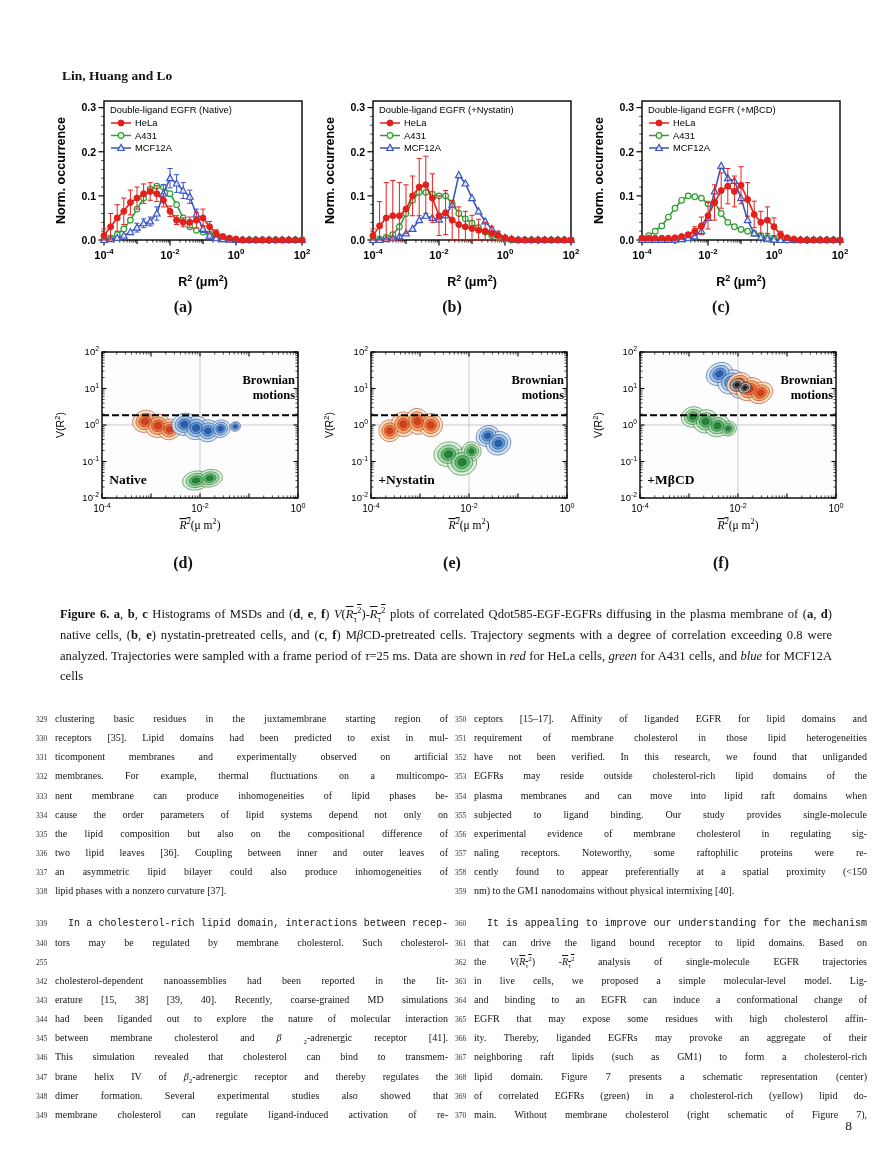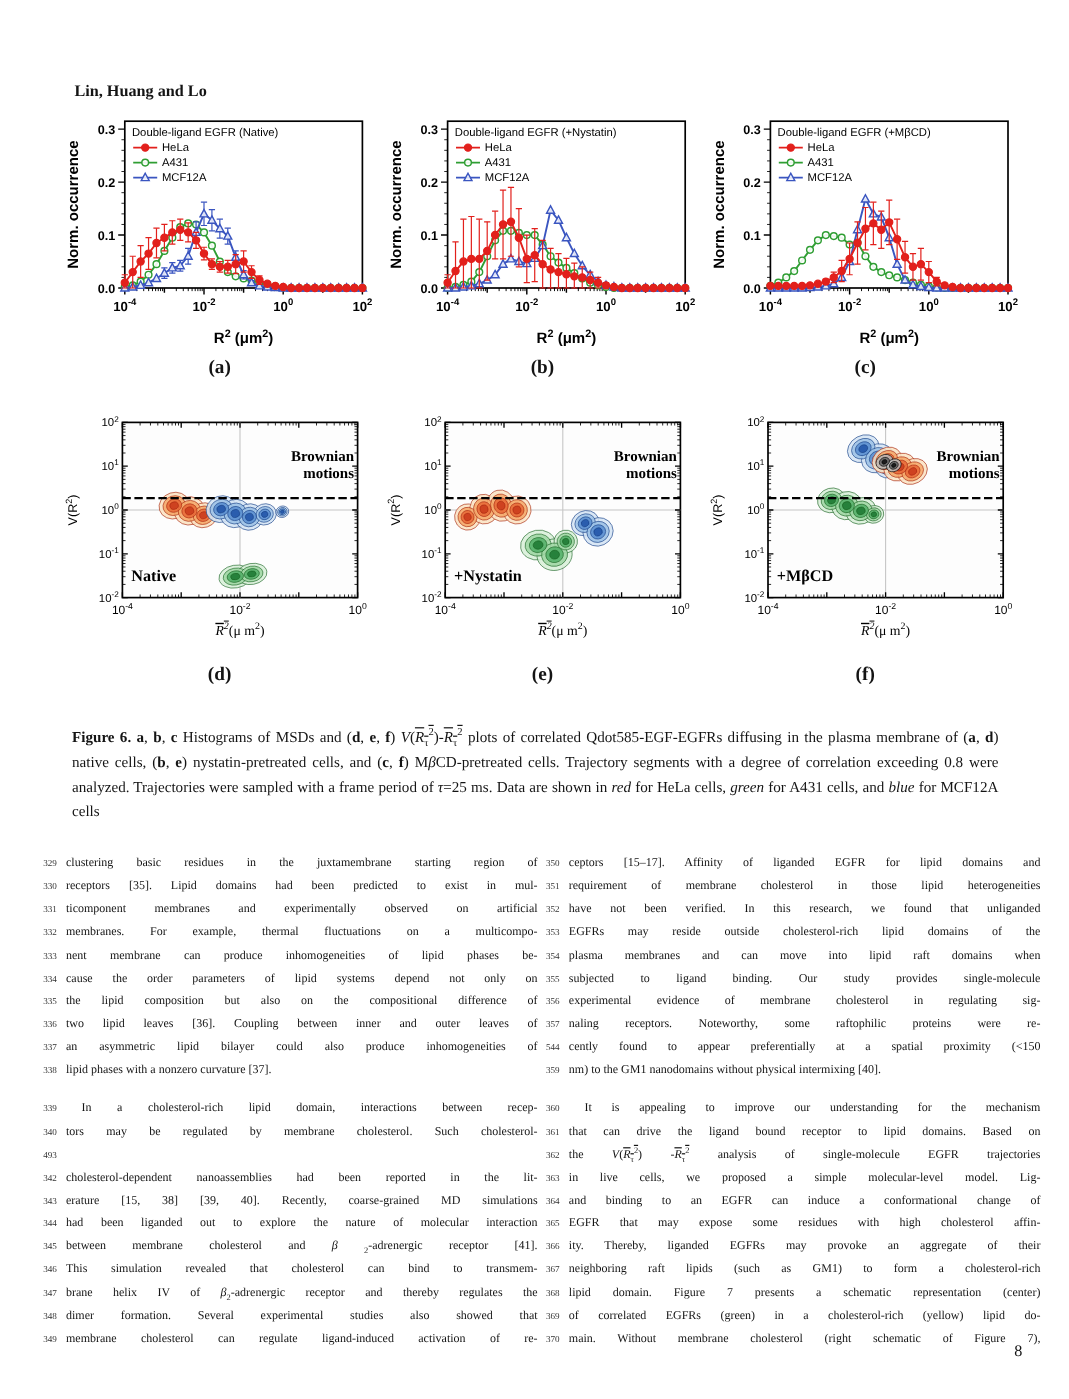--- a/index.html
+++ b/index.html
@@ -17,21 +17,21 @@
   sub,sup{line-height:0;font-size:70%;}
   .columns{position:absolute;left:36px;top:712px;width:820px;}
   .col{position:absolute;top:0;width:412px;}
   #col-left{left:0;}
   #col-right{left:419px;}
   .line{display:flex;align-items:baseline;height:19.15px;}
   .line.para{margin-top:13px;}
   .lnum{width:19px;flex:0 0 19px;font-size:7.6px;color:#333;padding-top:3px;}
   .ltext{flex:1;font-size:10px;text-align:justify;text-align-last:justify;}
   .line.pend .ltext{text-align-last:left;}
-  .line.ind .ltext{text-indent:13px;}
+  .line.ind .ltext{text-indent:13px;font-family:Liberation Mono, monospace;}
   .page-number{position:absolute;top:1118px;left:0;width:852px;text-align:right;font-size:13.5px;}
   text{font-family:"Liberation Sans","DejaVu Sans",sans-serif;fill:#000;}
   .serif-txt{font-family:"Liberation Serif",serif;}
 </style>
 </head>
 <body>
 
 <div class="page">
   <div class="running-head">Lin, Huang and Lo</div>
 
@@ -1573,21 +1573,21 @@
         </div>
         <div class="line para ind">
           <span class="lnum">339</span>
           <span class="ltext">In a cholesterol-rich lipid domain, interactions between recep-</span>
         </div>
         <div class="line">
           <span class="lnum">340</span>
           <span class="ltext">tors may be regulated by membrane cholesterol. Such cholesterol-</span>
         </div>
         <div class="line">
-          <span class="lnum">493</span>
+          <span class="lnum">255</span>
         </div>
         <div class="line">
           <span class="lnum">342</span>
           <span class="ltext">cholesterol-dependent nanoassemblies had been reported in the lit-</span>
         </div>
         <div class="line">
           <span class="lnum">343</span>
           <span class="ltext">erature [15, 38] [39, 40]. Recently, coarse-grained MD simulations</span>
         </div>
         <div class="line">
@@ -1642,21 +1642,21 @@
         </div>
         <div class="line">
           <span class="lnum">356</span>
           <span class="ltext">experimental evidence of membrane cholesterol in regulating sig-</span>
         </div>
         <div class="line">
           <span class="lnum">357</span>
           <span class="ltext">naling receptors.  Noteworthy, some raftophilic proteins were re-</span>
         </div>
         <div class="line">
-          <span class="lnum">544</span>
+          <span class="lnum">358</span>
           <span class="ltext">cently found to appear preferentially at a spatial proximity (&lt;150</span>
         </div>
         <div class="line pend">
           <span class="lnum">359</span>
           <span class="ltext">nm) to the GM1 nanodomains without physical intermixing [40].</span>
         </div>
         <div class="line para ind">
           <span class="lnum">360</span>
           <span class="ltext">It is appealing to improve our understanding for the mechanism</span>
         </div>

